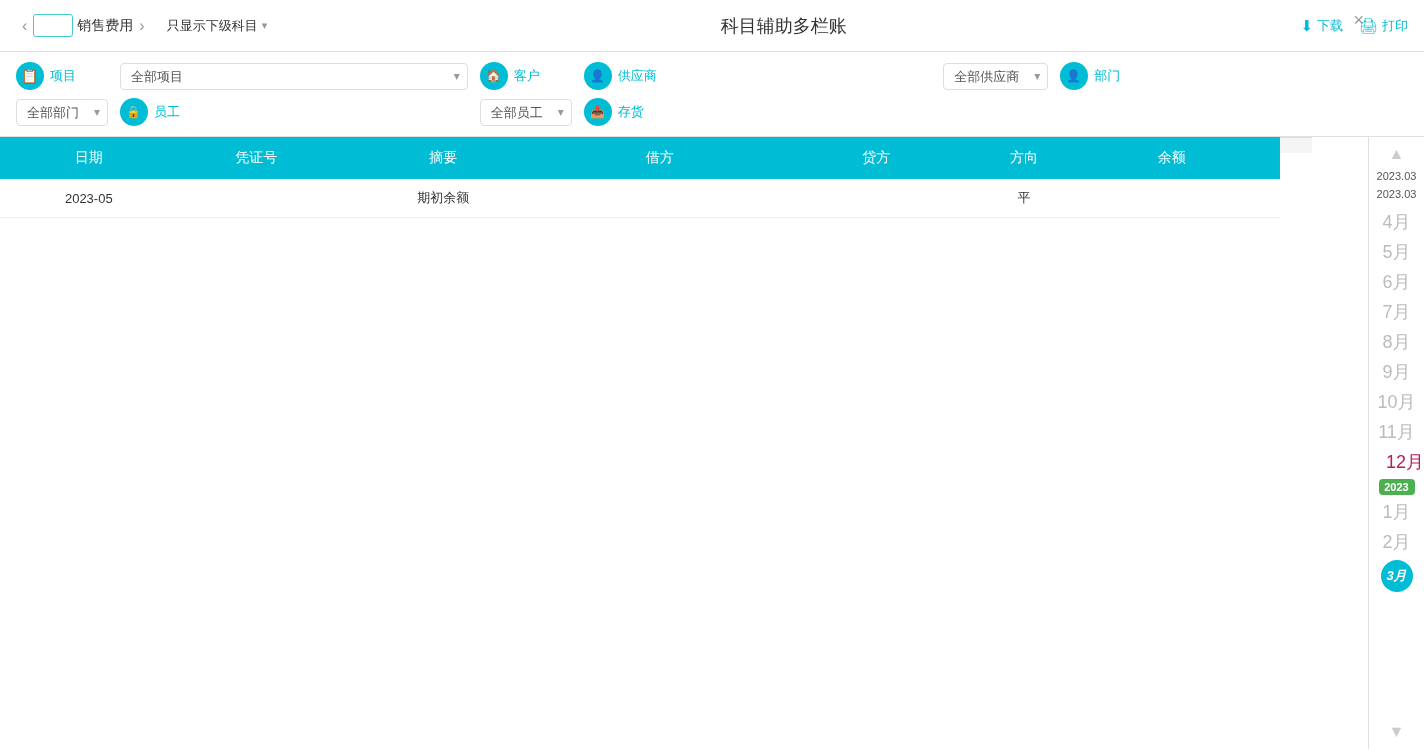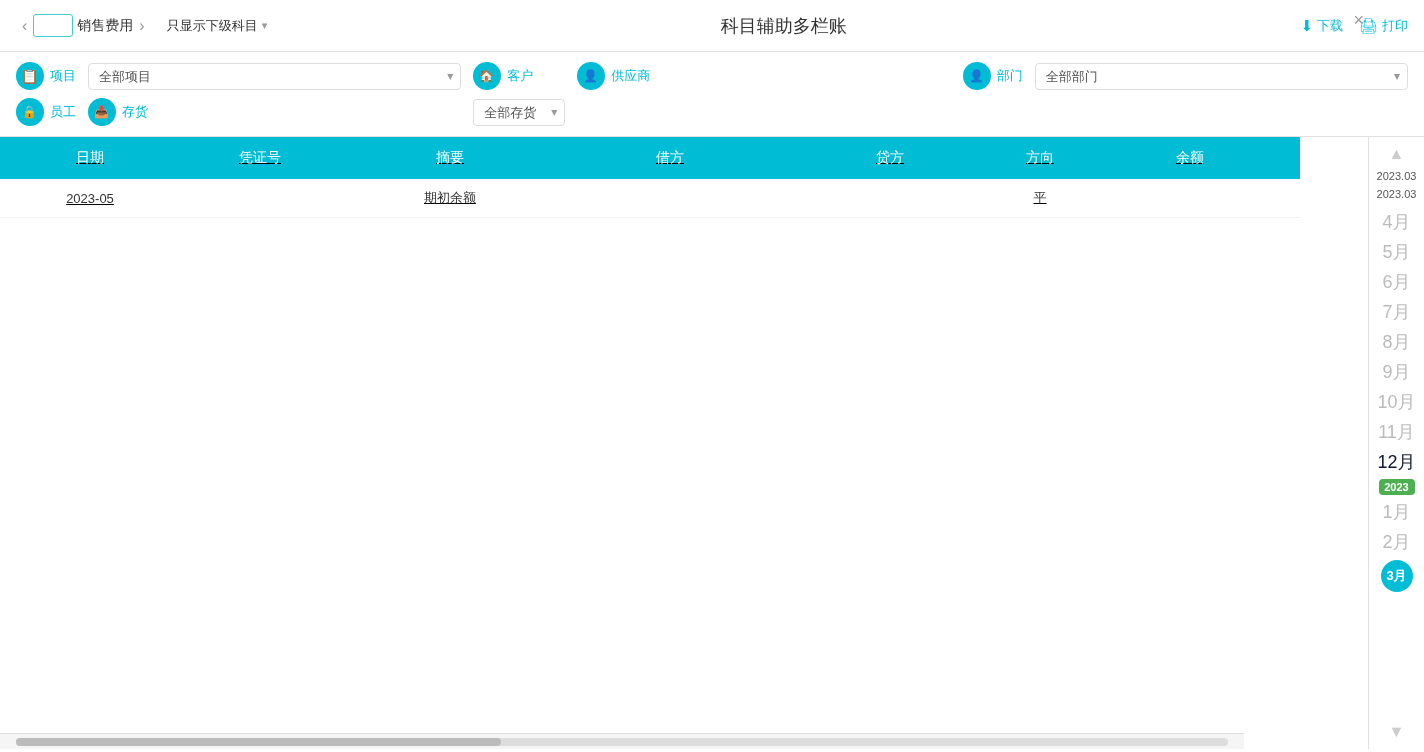--- a/index.html
+++ b/index.html
@@ -131,24 +131,23 @@
       position: absolute; left: 0; top: 0; width: 40%; height: 100%; background: #bbb; border-radius: 4px;
     }
 
     
     .close-btn {
       position: absolute; top: 10px; right: 60px; background: none; border: none; font-size: 18px; color: #999; cursor: pointer;
     }
 
     .content-area {
       display: flex;
-      flex-direction: column;
+      flex-direction: row;
       height: 100%;
       margin-right: 56px;
-      text-decoration: underline;
     }
   </style>
 </head>
 <body>
 
 <button class="close-btn">×</button>
 
 <div class="top-bar">
   <button class="nav-btn">‹</button>
   <div class="account-code">
@@ -187,44 +186,49 @@
 
   <div class="filter-label">
     <div class="filter-icon" style="background:#00bcd4; font-size:12px;">🏠</div>
     <span>客户</span>
   </div>
 
   <div class="filter-label">
     <div class="filter-icon" style="background:#00bcd4; font-size:12px;">👤</div>
     <span>供应商</span>
   </div>
+  <div class="select-wrapper">
+    <select class="filter-select">
+      <option>全部供应商</option>
+    </select>
+  </div>
 
   <div class="filter-label">
     <div class="filter-icon" style="background:#00bcd4; font-size:12px;">👤</div>
     <span>部门</span>
   </div>
   <div class="select-wrapper">
     <select class="filter-select">
       <option>全部部门</option>
     </select>
   </div>
 
   <div class="filter-label">
     <div class="filter-icon" style="background:#00bcd4; font-size:12px;">🔒</div>
     <span>员工</span>
   </div>
+  <div class="select-wrapper">
+    <select class="filter-select">
+      <option>全部员工</option>
+    </select>
+  </div>
 
   <div class="filter-label">
     <div class="filter-icon" style="background:#00bcd4; font-size:12px;">📥</div>
     <span>存货</span>
-  </div>
-  <div class="select-wrapper">
-    <select class="filter-select">
-      <option>全部存货</option>
-    </select>
   </div>
 </div>
 
 <div style="display:flex; flex:1; position:relative; height: calc(752px - 52px - 88px);">
 
   <div class="content-area">
     <div class="table-container">
       <table class="data-table">
         <thead>
           <tr>
@@ -266,22 +270,22 @@
 
     <div id="months-list" style="width:100%; display:flex; flex-direction:column; align-items:center;">
     <div class="timeline-item" style="color: rgb(187, 187, 187);">4月</div>
         <div class="timeline-item" style="color: rgb(187, 187, 187);">5月</div>
         <div class="timeline-item" style="color: rgb(187, 187, 187);">6月</div>
         <div class="timeline-item" style="color: rgb(187, 187, 187);">7月</div>
         <div class="timeline-item" style="color: rgb(187, 187, 187);">8月</div>
         <div class="timeline-item" style="color: rgb(187, 187, 187);">9月</div>
         <div class="timeline-item" style="color: rgb(187, 187, 187);">10月</div>
         <div class="timeline-item" style="color: rgb(187, 187, 187); text-align: center;">11月</div>
-        <div class="timeline-item" style="color: #0f172a;">12月</div>
+        <div class="timeline-item" style="color: #be185d; text-align: right;">12月</div>
         <div class="timeline-item active-green" style="background: rgb(76, 175, 80); color: rgb(255, 255, 255); border-radius: 4px; width: 36px; margin: 2px auto; font-size: 11px; font-weight: bold; padding: 2px 0px; text-align: center;">2023</div>
         <div class="timeline-item" style="color: rgb(187, 187, 187);">1月</div>
         <div class="timeline-item" style="color: rgb(187, 187, 187);">2月</div>
-        <div class="timeline-item active-blue" style="background: rgb(0, 188, 212); color: rgb(255, 255, 255); border-radius: 50%; width: 32px; height: 32px; margin: 3px auto; font-size: 13px; font-weight: bold; display: flex; align-items: center; justify-content: center;">3月</div>
+        <div class="timeline-item active-blue" style="background: rgb(0, 188, 212); color: rgb(255, 255, 255); border-radius: 50%; width: 32px; height: 32px; margin: 3px auto; font-size: 13px; font-weight: bold; display: flex; align-items: center; justify-content: center; font-style: italic;">3月</div>
       </div>
 
     <button class="timeline-nav-btn" style="margin-top:auto; color:#ccc;">▼</button>
   </div>
 </div>
 
 </body></html>

